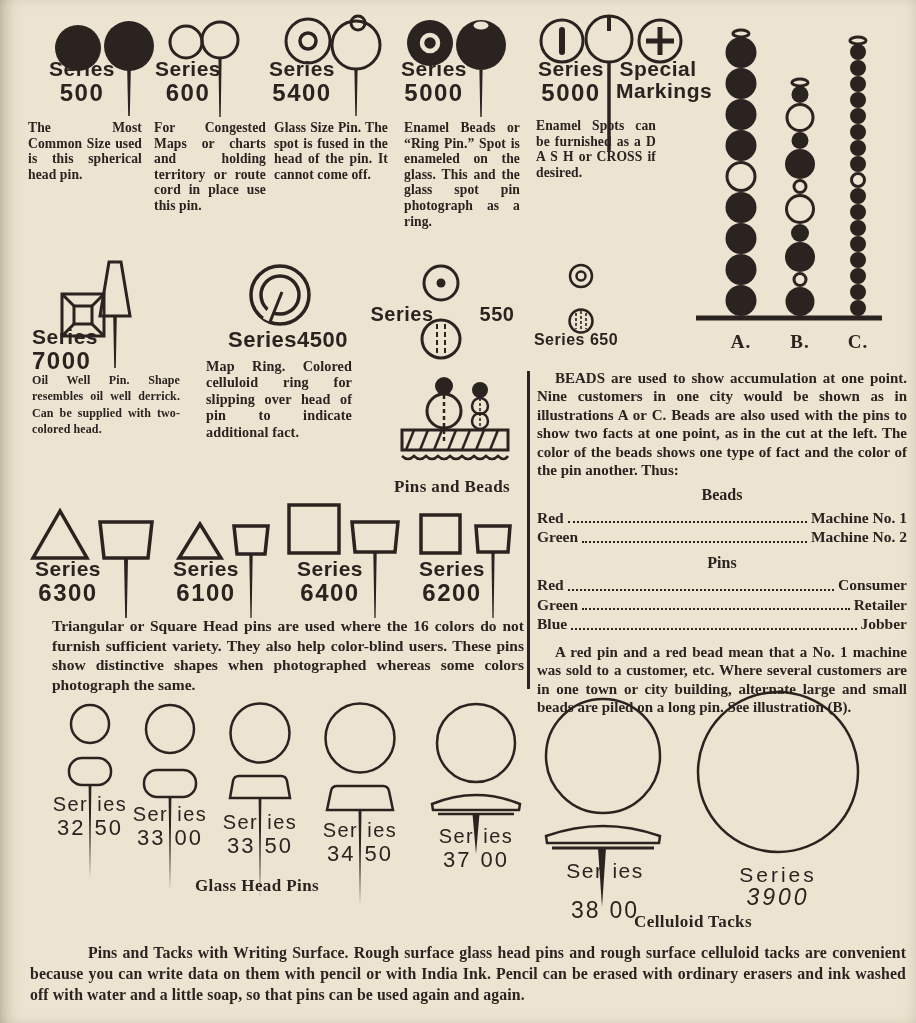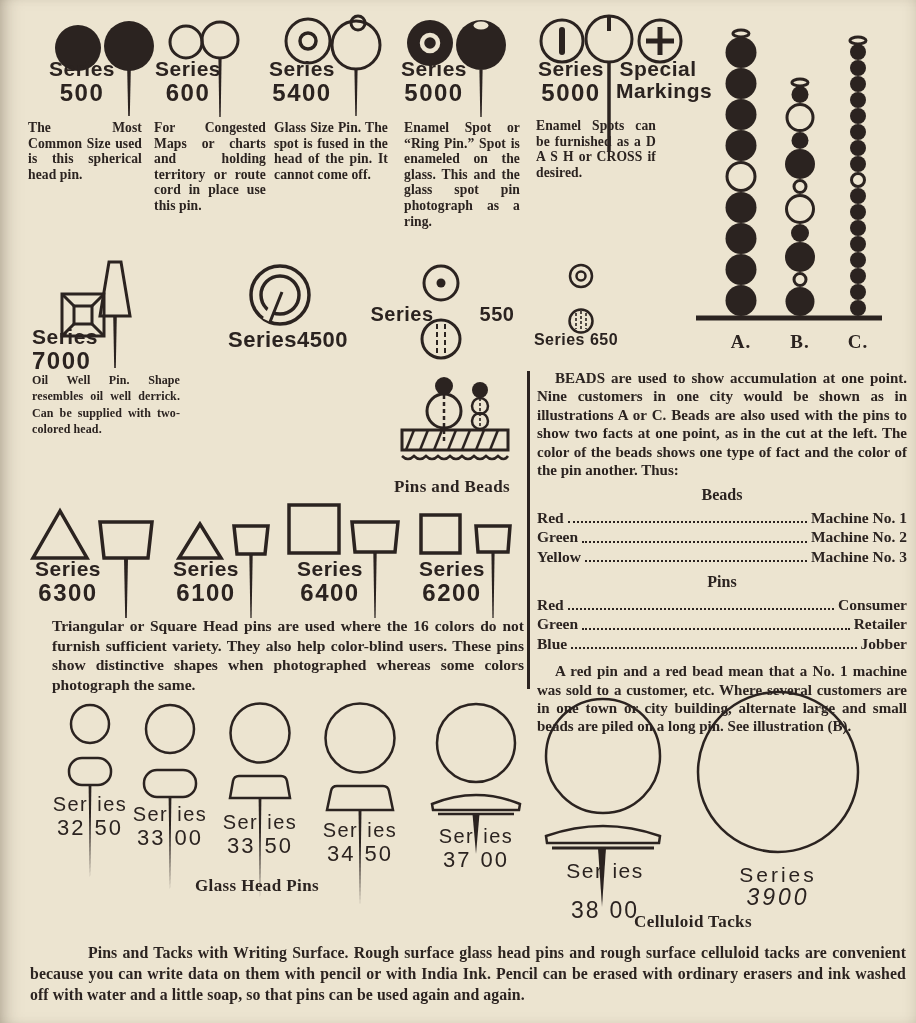--- a/index.html
+++ b/index.html
@@ -84,21 +84,21 @@
     <circle cx="32" cy="31" r="8" fill="none" stroke="#ece4d0" stroke-width="4.5"></circle>
     <circle class="f" cx="83" cy="33" r="25"></circle>
     <ellipse cx="83" cy="13.5" rx="7.5" ry="4" fill="#ece4d0"></ellipse>
     <polygon class="f" points="81.4,58 84.6,58 83.7,105 82.3,105"></polygon>
   </svg>
   <div class="abs sl" style="left:392px;top:58px;width:84px;">
     <span class="w">Series</span>
     <span class="n">5000</span>
   </div>
   <div class="abs desc" style="left:404px;top:120px;width:116px;">
-    <b>Enamel Spot</b><span> or “Ring Pin.” Spot is enameled on the glass. This and the glass spot pin photograph as a ring.</span>
+    <b>Enamel Beads</b><span> or “Ring Pin.” Spot is enameled on the glass. This and the glass spot pin photograph as a ring.</span>
   </div>
 
   <svg class="abs" style="left:532px;top:14px;" width="170" height="142">
     <circle class="k" cx="30" cy="27" r="21"></circle>
     <line x1="30" y1="16" x2="30" y2="38" stroke="#2b2320" stroke-width="6" stroke-linecap="round"></line>
     <circle class="k" cx="77" cy="25" r="23"></circle>
     <line x1="77" y1="3" x2="77" y2="17" stroke="#2b2320" stroke-width="4"></line>
     <circle class="k" cx="128" cy="27" r="21"></circle>
     <line x1="114" y1="27" x2="142" y2="27" stroke="#2b2320" stroke-width="5"></line>
     <line x1="128" y1="13" x2="128" y2="41" stroke="#2b2320" stroke-width="5"></line>
@@ -182,20 +182,23 @@
 
   <svg class="abs" style="left:246px;top:262px;" width="72" height="68">
     <circle class="k" cx="34" cy="33" r="29" style="stroke-width:3.5;"></circle>
     <circle class="k" cx="34" cy="33" r="19" style="stroke-width:3.5;"></circle>
     <line x1="33" y1="33" x2="20" y2="58" stroke="#ece4d0" stroke-width="7"></line>
     <line x1="36" y1="30" x2="24" y2="60" stroke="#2b2320" stroke-width="3"></line>
   </svg>
   <div class="abs sl" style="left:222px;top:328px;width:132px;">
     <span class="w" style="font-size:22px;">Series4500</span>
   </div>
+  <div class="abs desc" style="left:206px;top:358px;width:146px;font-size:14.2px;line-height:16.4px;">
+    <b>Map Ring.</b><span> Colored celluloid ring for slipping over head of pin to indicate additional fact.</span>
+  </div>
 
   <svg class="abs" style="left:406px;top:260px;" width="70" height="104">
     <circle class="k" cx="35" cy="23" r="17"></circle>
     <circle class="f" cx="35" cy="23" r="4.5"></circle>
     <circle class="k" cx="35" cy="79" r="19"></circle>
     <line x1="31" y1="64" x2="31" y2="94" stroke="#2b2320" stroke-width="2" stroke-dasharray="5,3"></line>
     <line x1="39" y1="64" x2="39" y2="94" stroke="#2b2320" stroke-width="2" stroke-dasharray="5,3"></line>
   </svg>
   <div class="abs sl" style="left:370px;top:304px;width:64px;">
     <span class="w" style="font-size:20px;">Series</span>
@@ -246,25 +249,20 @@
     <div class="lrow">
       <span>Red</span>
         <span class="lead"></span>
         <span>Machine No. 1</span>
     </div>
     <div class="lrow">
       <span>Green</span>
         <span class="lead"></span>
         <span>Machine No. 2</span>
     </div>
-    <div class="lrow">
-      <span>Yellow</span>
-        <span class="lead"></span>
-        <span>Machine No. 3</span>
-    </div>
     <div class="hd">Pins</div>
     <div class="lrow">
       <span>Red</span>
         <span class="lead"></span>
         <span>Consumer</span>
     </div>
     <div class="lrow">
       <span>Green</span>
         <span class="lead"></span>
         <span>Retailer</span>

